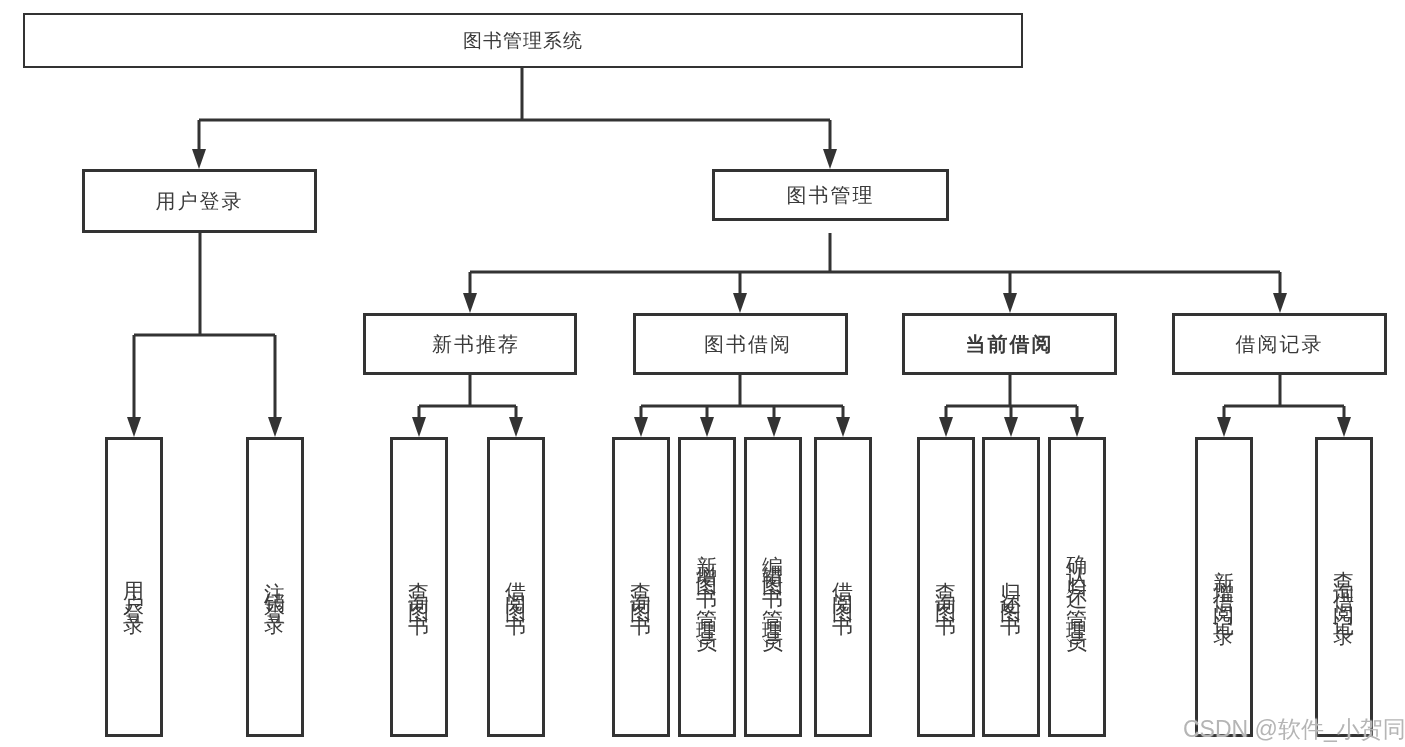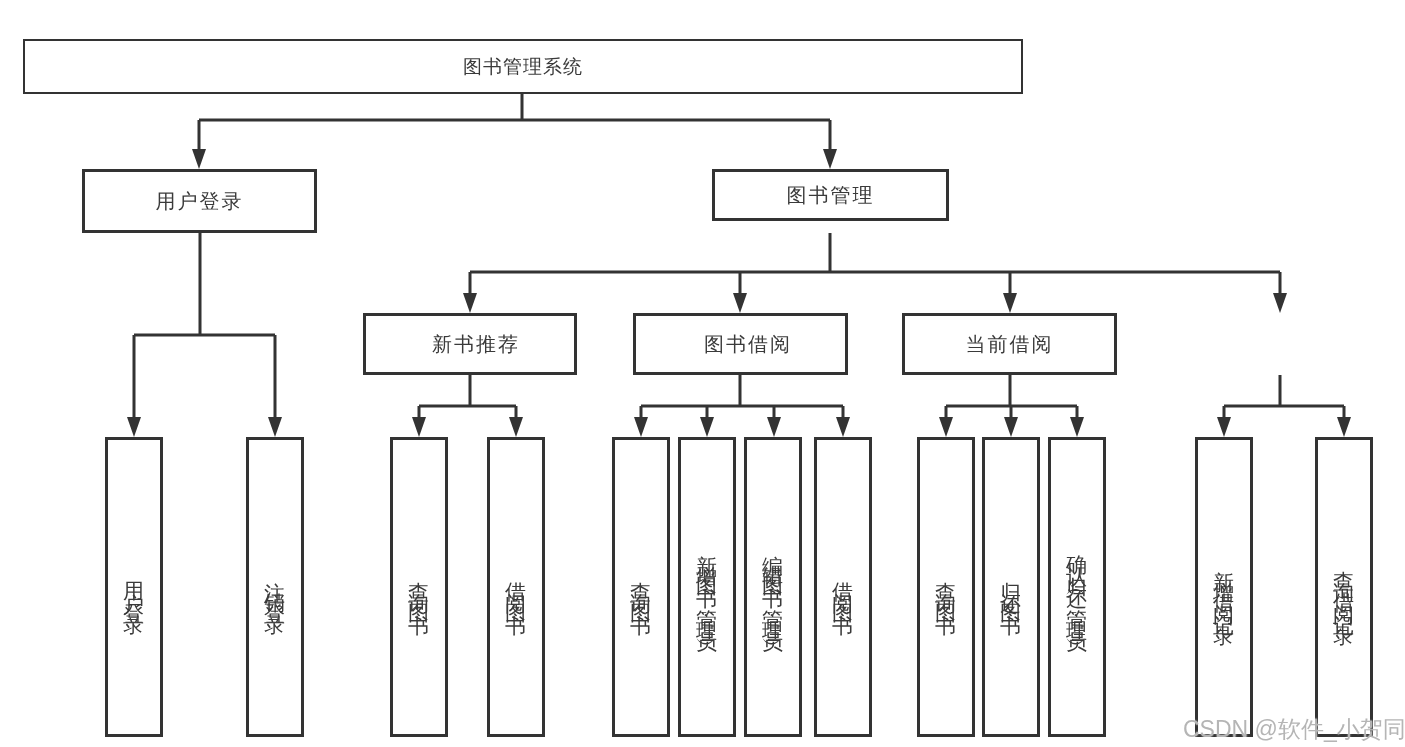--- a/index.html
+++ b/index.html
@@ -95,39 +95,42 @@
       <polygon points="767,417 781,417 774,437"></polygon>
       <polygon points="836,417 850,417 843,437"></polygon>
       <polygon points="939,417 953,417 946,437"></polygon>
       <polygon points="1004,417 1018,417 1011,437"></polygon>
       <polygon points="1070,417 1084,417 1077,437"></polygon>
       <polygon points="1217,417 1231,417 1224,437"></polygon>
       <polygon points="1337,417 1351,417 1344,437"></polygon>
     </g>
   </svg>
 
-  <div class="node root" style="left:23px; top:13px; width:1000px; height:55px;margin-top:26px;">
+  <div class="node root" style="left:23px; top:13px; width:1000px; height:55px;">
     <span>图书管理系统</span>
   </div>
 
   <div class="node h" style="left:82px; top:169px; width:235px; height:64px;">
     <span>用户登录</span>
   </div>
   <div class="node h" style="left:712px; top:169px; width:237px; height:52px;">
     <span>图书管理</span>
   </div>
 
   <div class="node h" style="left:363px; top:313px; width:214px; height:62px;padding-left:12px;">
     <span>新书推荐</span>
   </div>
   <div class="node h" style="left:633px; top:313px; width:215px; height:62px;padding-left:15px;">
     <span>图书借阅</span>
   </div>
-  <div class="node h" style="left:902px; top:313px; width:215px; height:62px;">
+  <div class="node h" style="left:902px; top:313px; width:215px; height:62px;font-weight:bold;">
     <span>当前借阅</span>
+  </div>
+  <div class="node h" style="left:1172px; top:313px; width:215px; height:62px;">
+    <span>借阅记录</span>
   </div>
 
   <div class="node leaf" style="left:105px; top:437px; width:58px; height:300px;">
     <span class="vtext">用户登录</span>
   </div>
   <div class="node leaf" style="left:246px; top:437px; width:58px; height:300px;">
     <span class="vtext">注销登录</span>
   </div>
 
   <div class="node leaf" style="left:390px; top:437px; width:58px; height:300px;">

